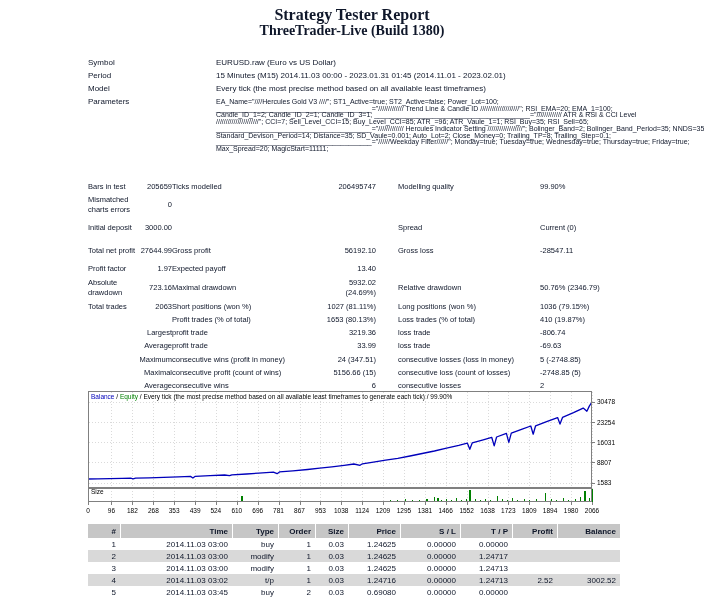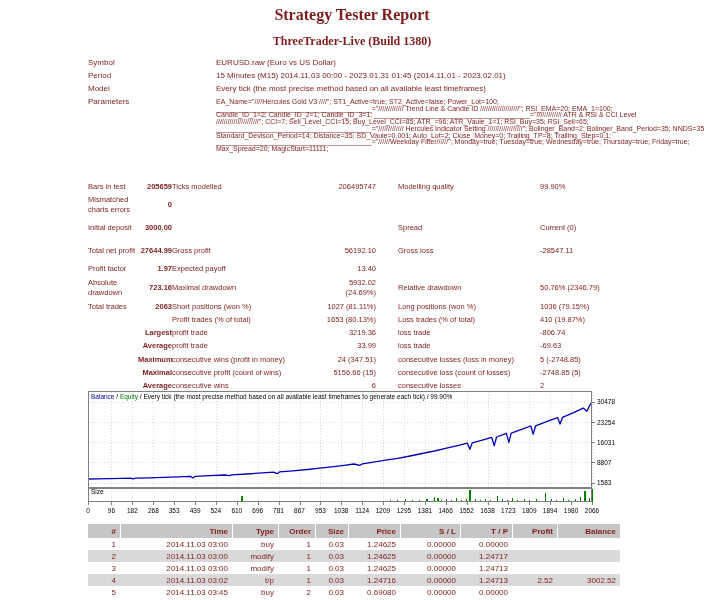--- a/index.html
+++ b/index.html
@@ -1,35 +1,35 @@
 <!DOCTYPE html>
 <html><head>
 <meta charset="utf-8">
 <style>
   html,body{margin:0;padding:0;background:#fff;}
   #page{position:relative;width:704px;height:600px;background:#fff;overflow:hidden;
-        font-family:"Liberation Sans",sans-serif;color:#7f1d1d;}
+        font-family:"Liberation Sans",sans-serif;color:#0f172a;}
   
   .hdr{position:absolute;top:6px;left:0;width:704px;text-align:center;
        font-family:"Liberation Serif",serif;font-weight:bold;}
   .t1{font-size:16px;line-height:18px;}
   .t2{font-size:12.5px;line-height:14px;margin-top:1px;}
-  .t3{font-size:12px;line-height:11px;margin-top:12px;}
+  .t3{font-size:14px;line-height:11px;margin-top:1px;}
   
   .info{position:absolute;top:58px;left:88px;width:540px;font-size:8px;line-height:1.2;}
   .irow{display:flex;align-items:flex-start;min-height:13px;}
   .il{width:90px;flex:none;}
   .iv{flex:1;padding-left:38px;}
   .plines{padding-top:2px;}
   .pline{font-size:7px;line-height:6.7px;white-space:nowrap;}
   
   .stats{position:absolute;top:180px;left:88px;width:540px;font-size:7.5px;line-height:1.25;}
   .srow{display:flex;align-items:center;}
   .c1{width:50px;flex:none;}
-  .c2{width:34px;flex:none;text-align:right;font-weight:bold;}
+  .c2{width:34px;flex:none;text-align:right;}
   .c3{width:146px;flex:none;padding-left:0;box-sizing:border-box;}
   .c4{width:58px;flex:none;text-align:right;}
   .c5{width:164px;flex:none;padding-left:22px;box-sizing:border-box;}
   .c6{width:82px;flex:none;}
   .h13{height:13px}.h14{height:14px}.h22{height:22px}.h23{height:23px}.h24{height:24px}.h25{height:25px}
   
   #chartwrap{position:absolute;left:88px;top:391px;width:620px;height:130px;}
   #chart{overflow:visible;}
   
   .ttable{position:absolute;left:88px;top:524px;width:532px;font-size:8px;}

